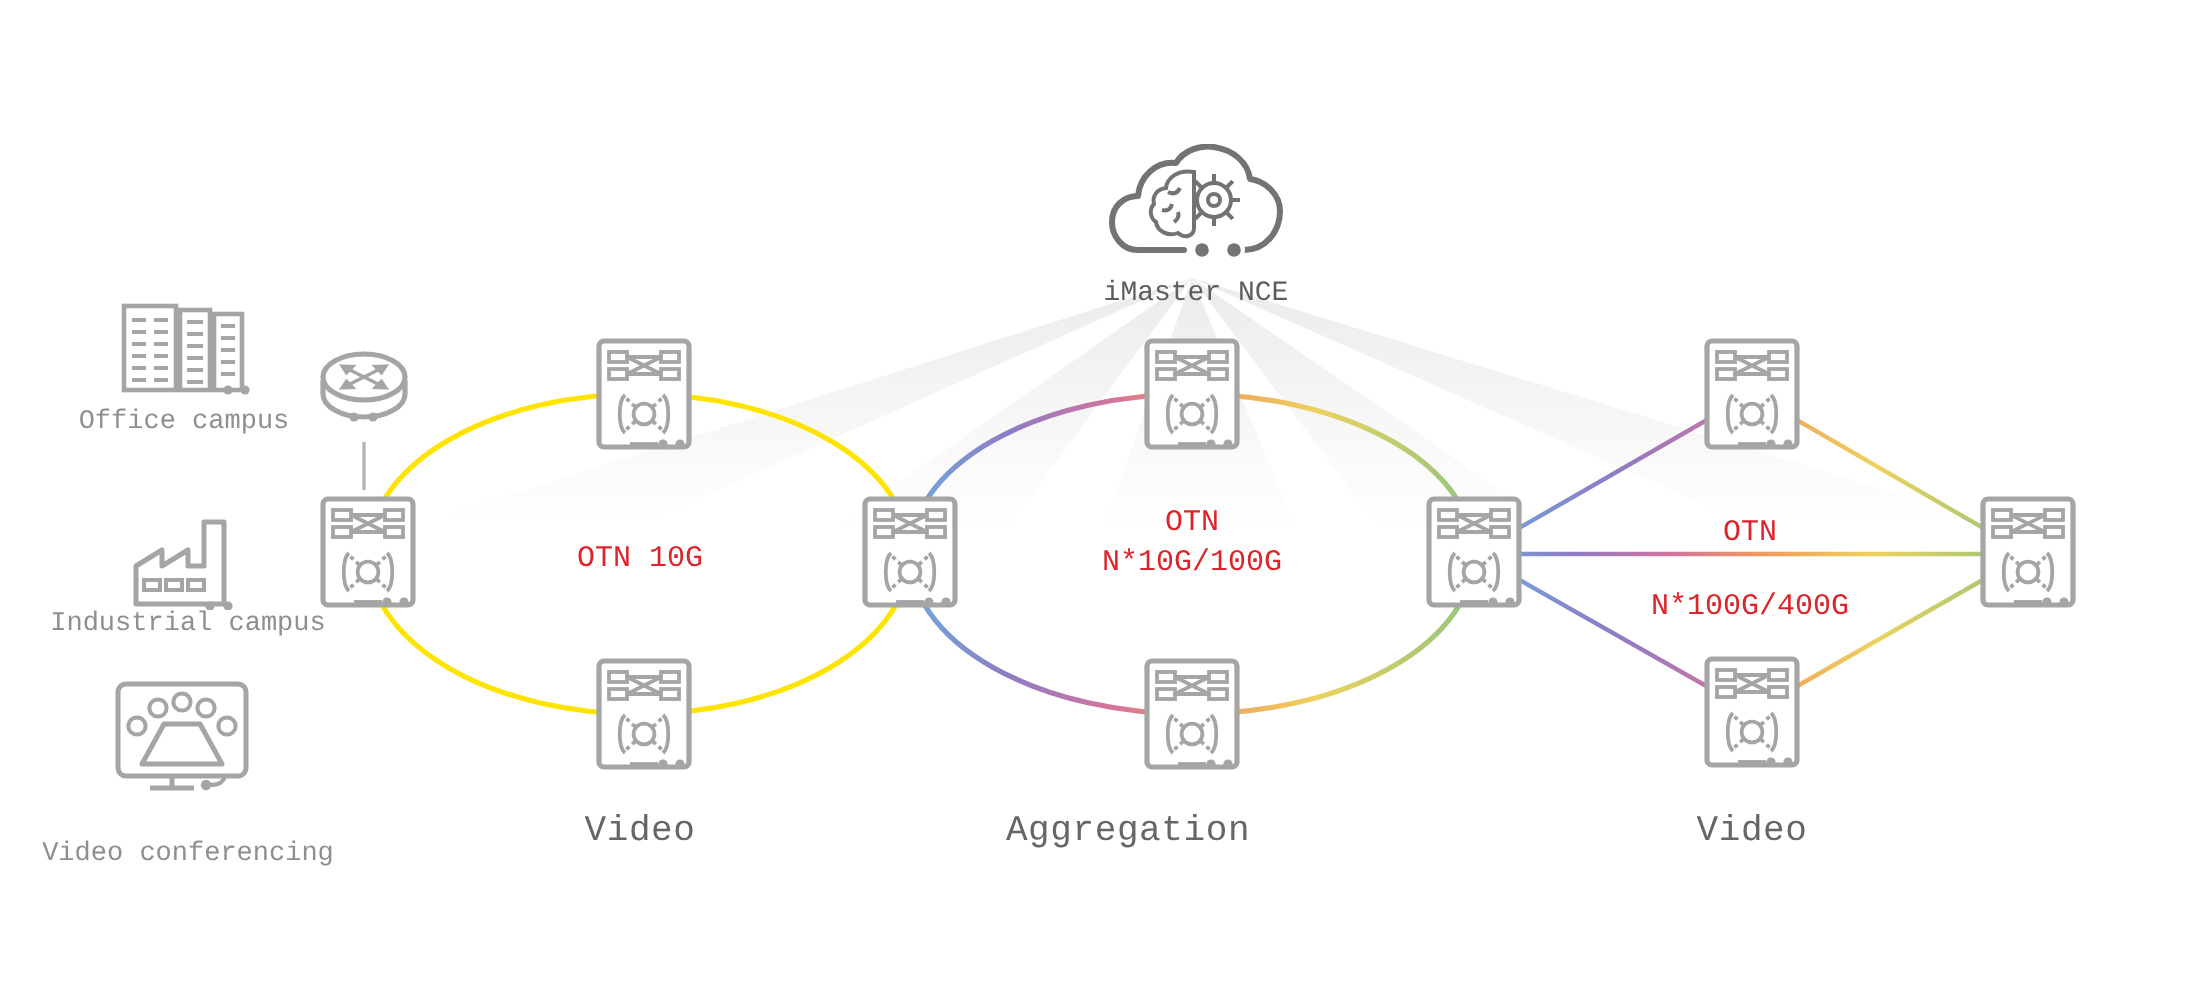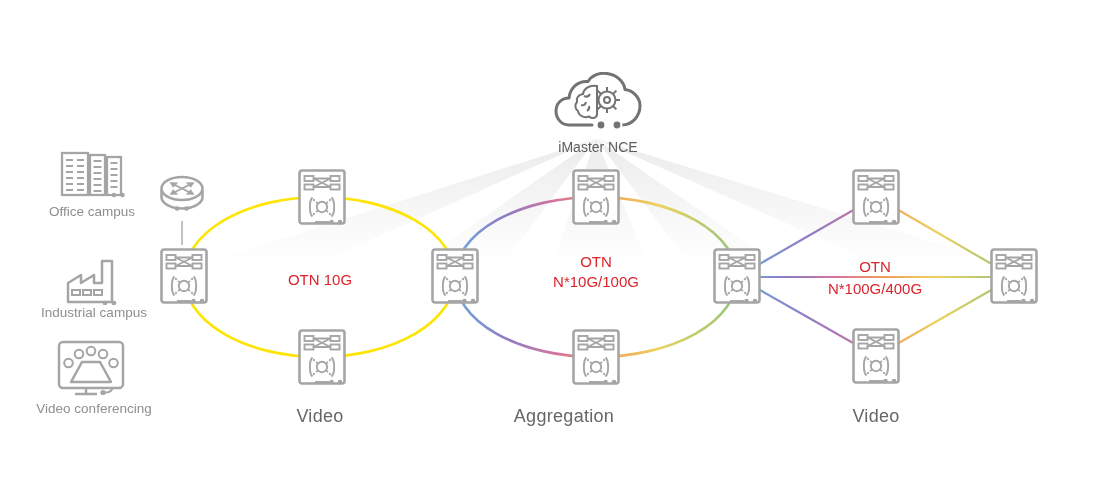--- a/index.html
+++ b/index.html
@@ -1,18 +1,18 @@
 <!DOCTYPE html>
 <html><head>
 <meta charset="utf-8">
 <style>
   html,body{margin:0;padding:0;background:#fff;}
   .stage{
     position:relative;width:1100px;height:500px;background:#ffffff;overflow:hidden;
-    font-family:Liberation Sans, sans-serif;
+    font-family:Liberation Mono, monospace;
   }
   .stage svg.scene{position:absolute;left:0;top:0;}
   .cap{
     position:absolute;transform:translateX(-50%);
     font-size:13.5px;color:#8f8f8f;white-space:nowrap;
   }
   .ctrl-cap{
     position:absolute;transform:translateX(-50%);
     font-size:14px;color:#5f5c5c;white-space:nowrap;
   }
@@ -189,31 +189,31 @@
     <use href="#sym-otn" x="713" y="248" width="48" height="56"></use>
     <use href="#sym-otn" x="852" y="169" width="48" height="56"></use>
     <use href="#sym-otn" x="852" y="328" width="48" height="56"></use>
     <use href="#sym-otn" x="990" y="248" width="48" height="56"></use>
   </svg>
 
   <div class="ctrl-cap" style="left:598px;top:139px;">iMaster NCE</div>
 
   <div class="cap" style="left:92px;top:204px;">Office campus</div>
   <div class="cap" style="left:94px;top:305px;">Industrial campus</div>
-  <div class="cap" style="left:94px;top:401px;">Video conferencing</div>
+  <div class="cap" style="left:94px;top:420px;">Video conferencing</div>
 
   <div class="red-label" style="left:320px;top:270px;">
     <span>OTN 10G</span>
   </div>
   <div class="red-label" style="left:596px;top:252px;">
     <span>OTN</span>
     <span>N*10G/100G</span>
   </div>
   <div class="red-label" style="left:875px;top:256px;line-height:21px;">
     <span>OTN</span>
-    <span style="margin-top:1px;">N*100G/400G</span>
+    <span style="margin-top:16px;">N*100G/400G</span>
   </div>
 
   <div class="stage-label" style="left:320px;top:406px;">Video</div>
   <div class="stage-label" style="left:564px;top:406px;">Aggregation</div>
   <div class="stage-label" style="left:876px;top:406px;">Video</div>
 
 </div>
 
 </body></html>

